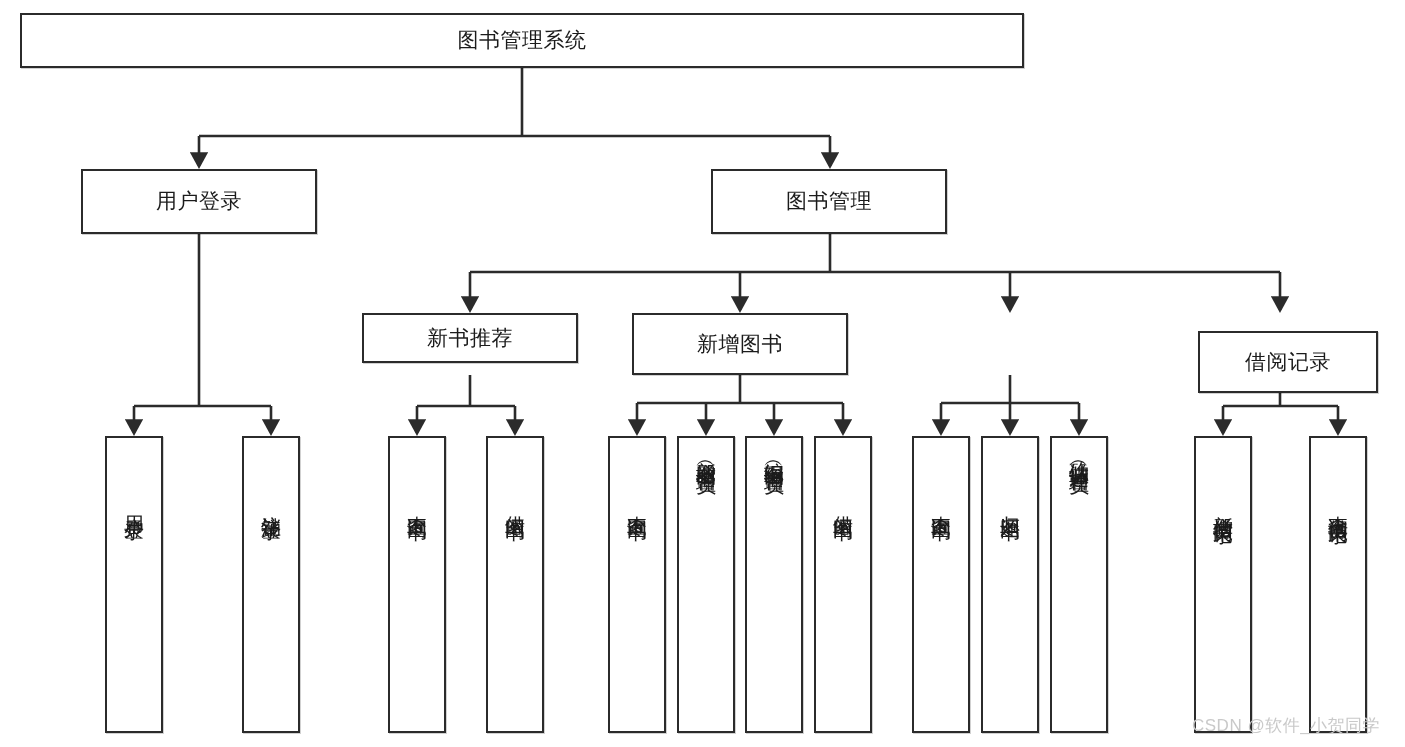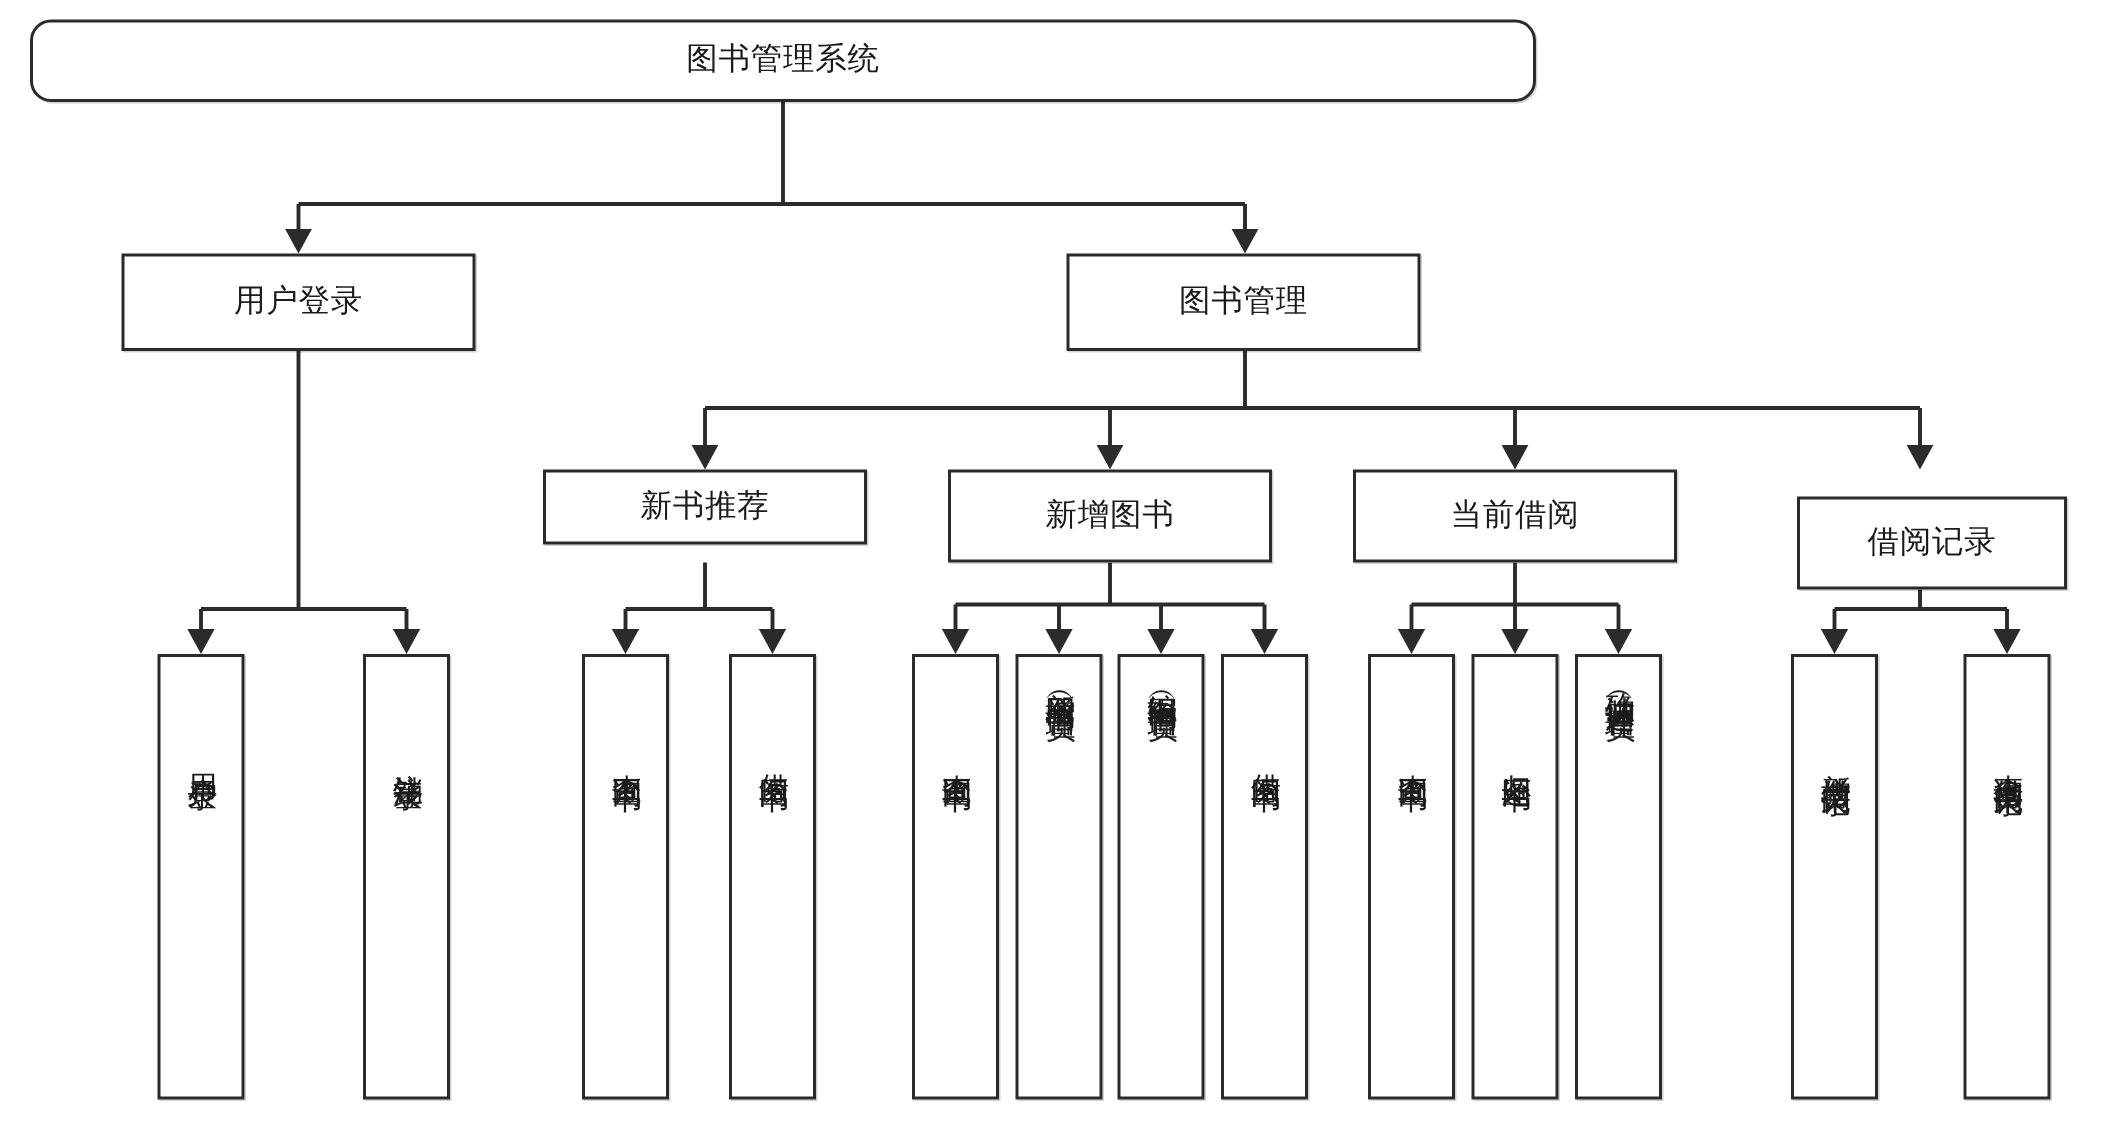--- a/index.html
+++ b/index.html
@@ -125,40 +125,37 @@
       <path d="M 1010 403 L 1010 433" marker-end="url(#arrow)"></path>
       <path d="M 1079 403 L 1079 433" marker-end="url(#arrow)"></path>
 
       <path d="M 1280 375 L 1280 406"></path>
       <path d="M 1223 406 L 1338 406"></path>
       <path d="M 1223 406 L 1223 433" marker-end="url(#arrow)"></path>
       <path d="M 1338 406 L 1338 433" marker-end="url(#arrow)"></path>
     </g>
   </svg>
 
-  <div class="node root h" style="left:20px; top:13px; width:1004px; height:55px;border-radius:14px;">
+  <div class="node root h" style="left:20px; top:13px; width:1004px; height:55px;">
     <span class="label">图书管理系统</span>
   </div>
 
   <div class="node h" style="left:81px; top:169px; width:236px; height:65px;">
     <span class="label">用户登录</span>
   </div>
   <div class="node h" style="left:711px; top:169px; width:236px; height:65px;">
     <span class="label">图书管理</span>
   </div>
 
   <div class="node h" style="left:362px; top:313px; width:216px; height:50px;">
     <span class="label">新书推荐</span>
   </div>
   <div class="node h" style="left:632px; top:313px; width:216px; height:62px;">
     <span class="label">新增图书</span>
   </div>
-  <div class="node h" style="left:902px; top:313px; width:216px; height:62px;">
-    <span class="label">当前借阅</span>
-  </div>
   <div class="node h" style="left:1172px; top:331px; width:180px; height:62px;margin-left:26px;">
     <span class="label">借阅记录</span>
   </div>
 
   <div class="node v mid" style="left:105px; top:436px; width:58px; height:297px;">
     <span class="label">用户登录</span>
   </div>
   <div class="node v mid" style="left:242px; top:436px; width:58px; height:297px;">
     <span class="label">注销登录</span>
   </div>
@@ -193,14 +190,15 @@
     <span class="label">确认归还（管理员）</span>
   </div>
 
   <div class="node v mid" style="left:1194px; top:436px; width:58px; height:297px;">
     <span class="label">新增借阅记录</span>
   </div>
   <div class="node v mid" style="left:1309px; top:436px; width:58px; height:297px;">
     <span class="label">查询借阅记录</span>
   </div>
 
+  <div class="watermark" style="left:1192px; top:714px;">CSDN @软件_小贺同学</div>
 
 </div>
 
 </body></html>

